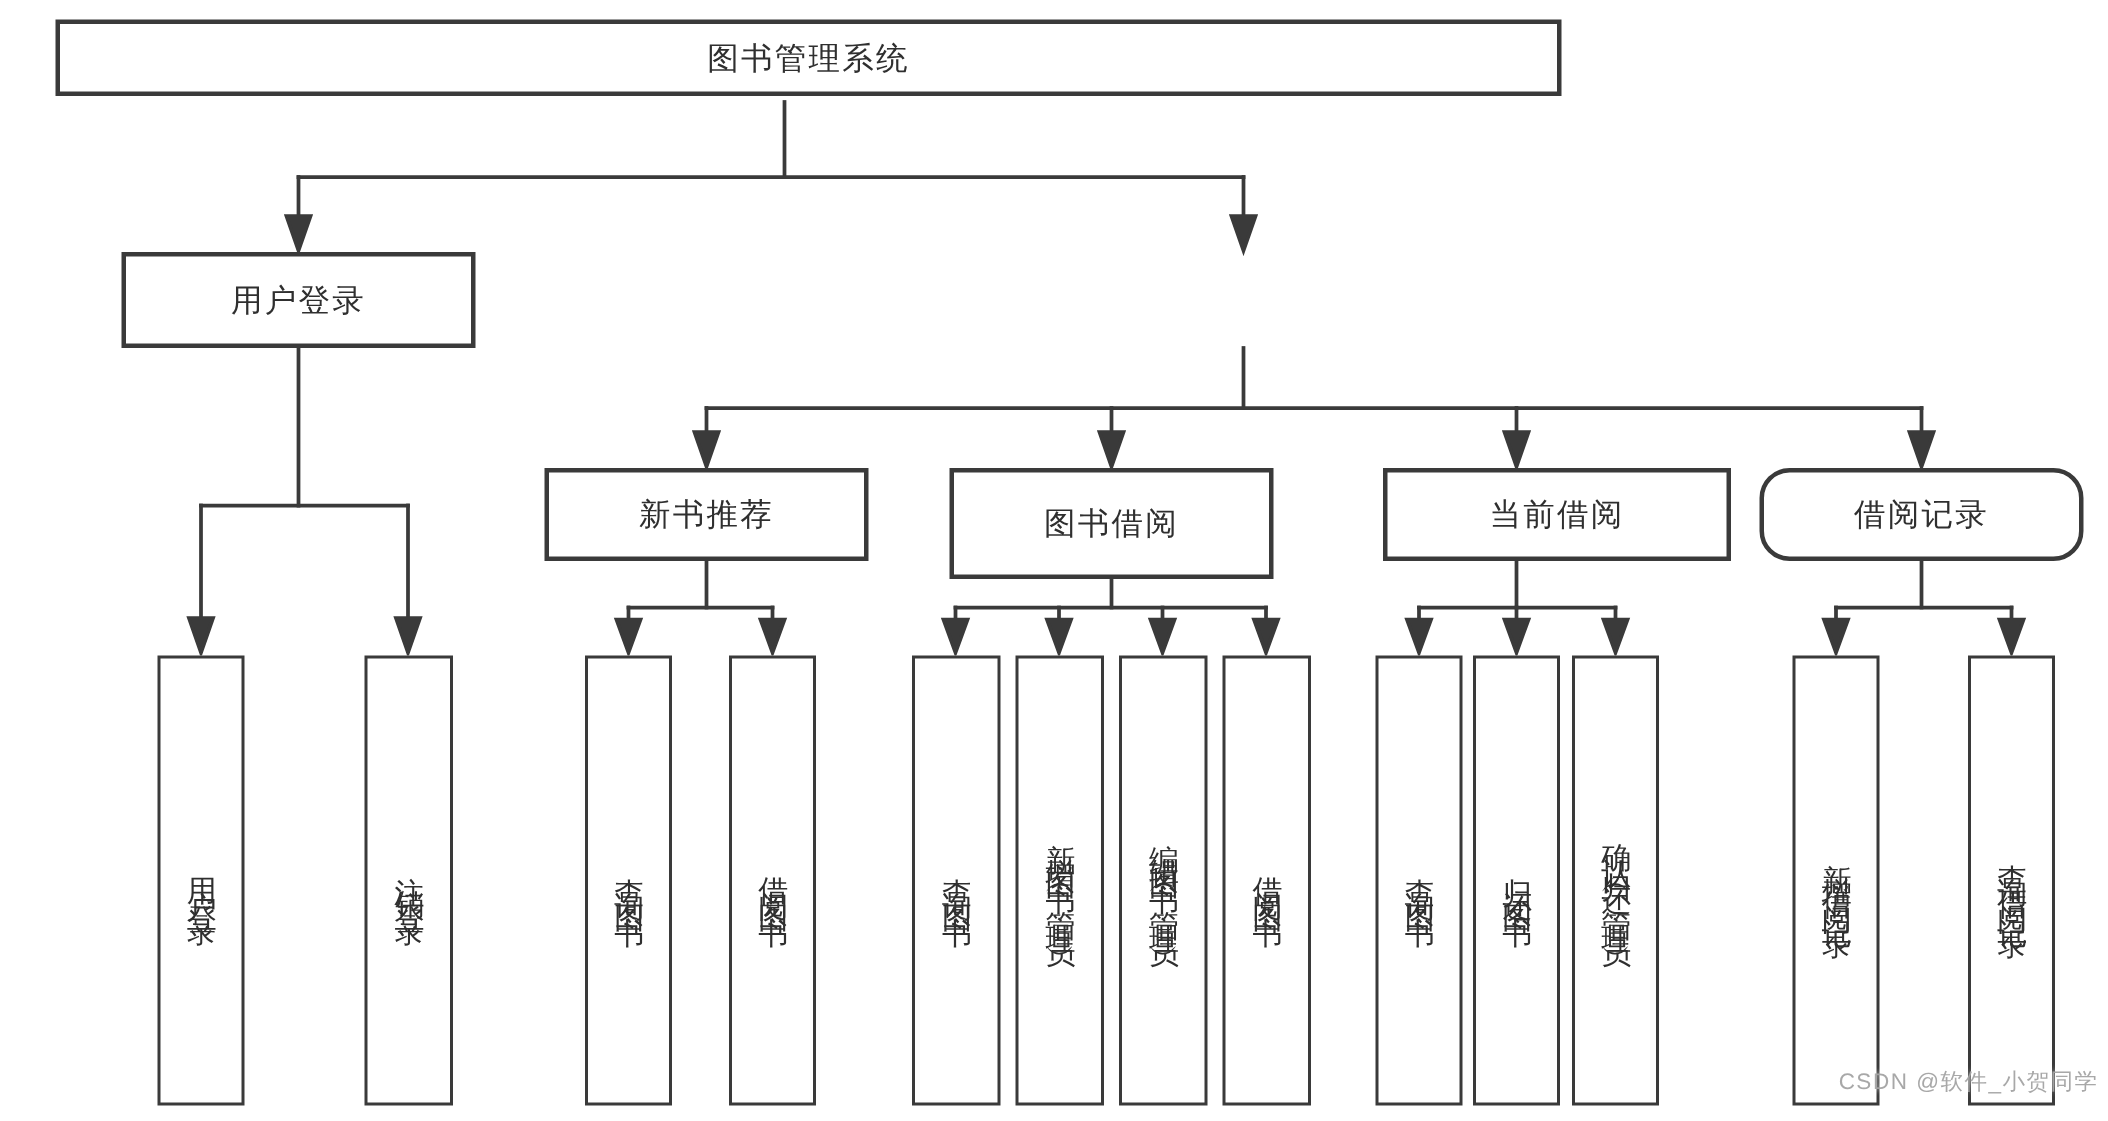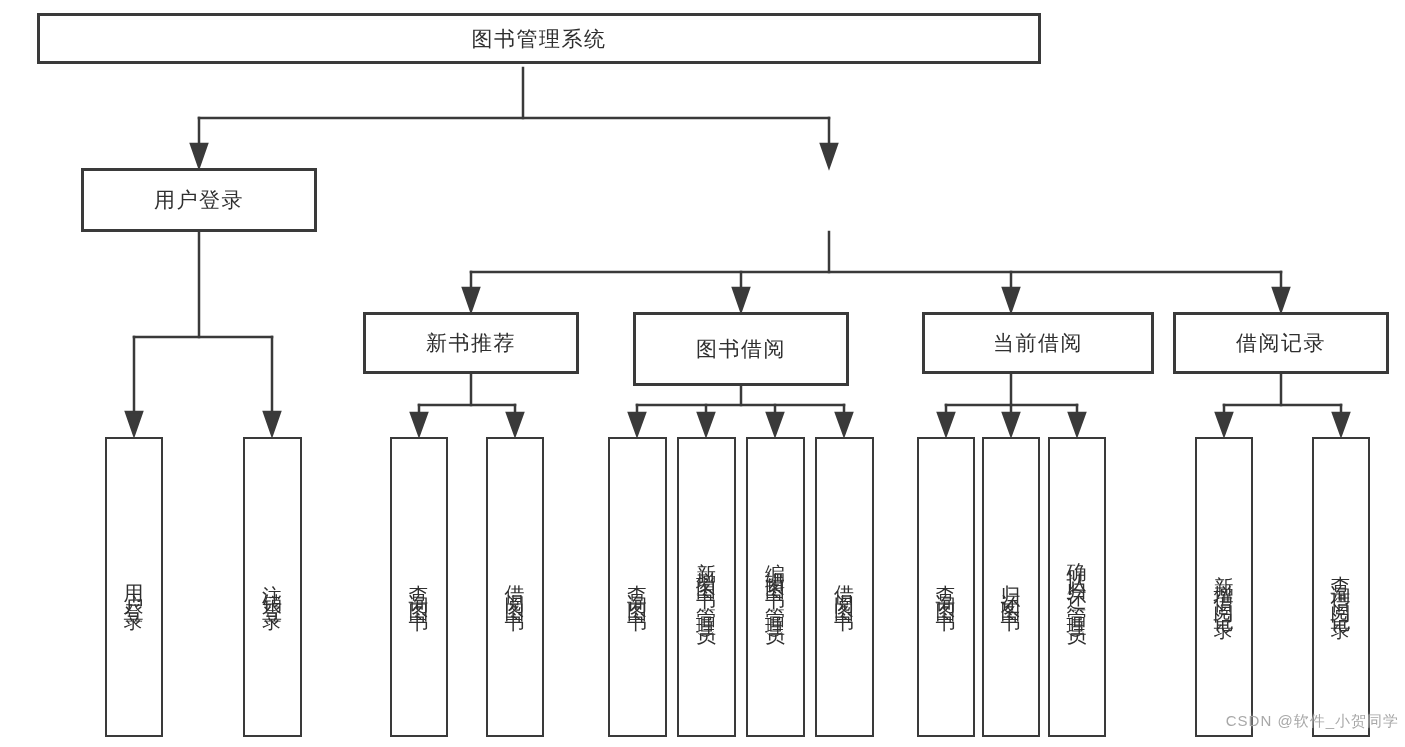--- a/index.html
+++ b/index.html
@@ -139,21 +139,21 @@
 
   <div class="node" style="left:363px; top:312px; width:216px; height:62px;">
     <span class="label">新书推荐</span>
   </div>
   <div class="node" style="left:633px; top:312px; width:216px; height:74px;">
     <span class="label">图书借阅</span>
   </div>
   <div class="node" style="left:922px; top:312px; width:232px; height:62px;">
     <span class="label">当前借阅</span>
   </div>
-  <div class="node" style="left:1173px; top:312px; width:216px; height:62px;">
+  <div class="node" style="left:1173px; top:312px; width:216px; height:62px;border-radius:20px;">
     <span class="label">借阅记录</span>
   </div>
 
   <div class="node leaf" style="left:105px; top:437px; width:58px; height:300px;">
     <span class="label">用户登录</span>
   </div>
   <div class="node leaf" style="left:243px; top:437px; width:59px; height:300px;">
     <span class="label">注销登录</span>
   </div>
 

